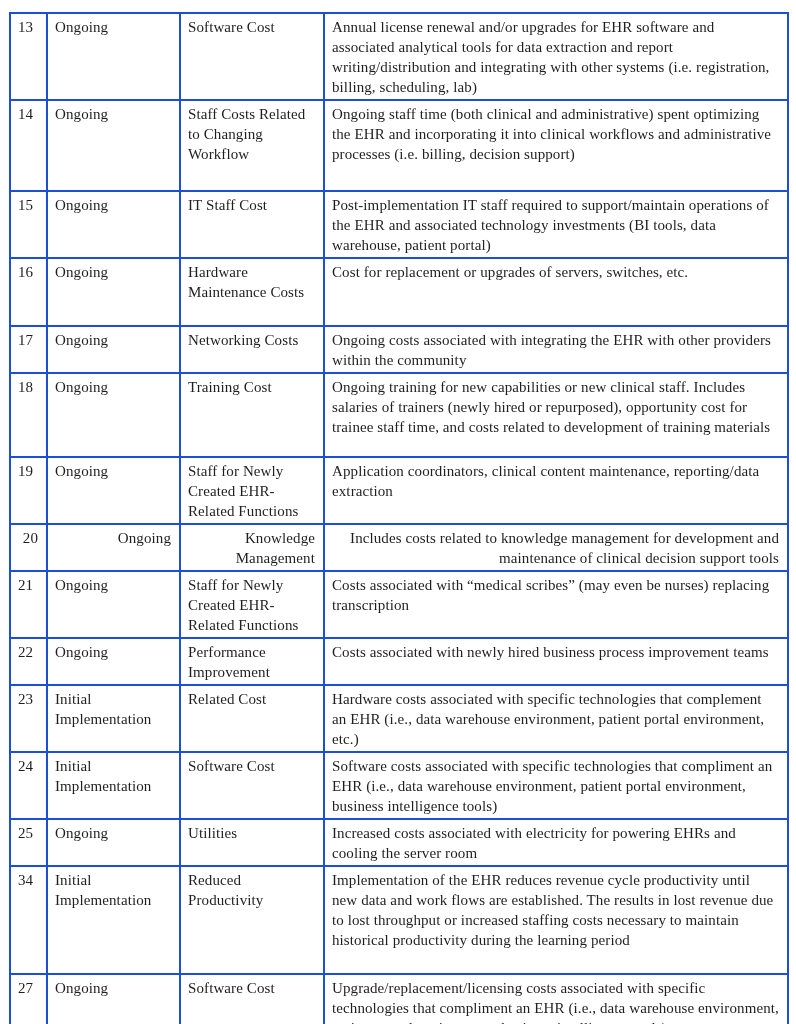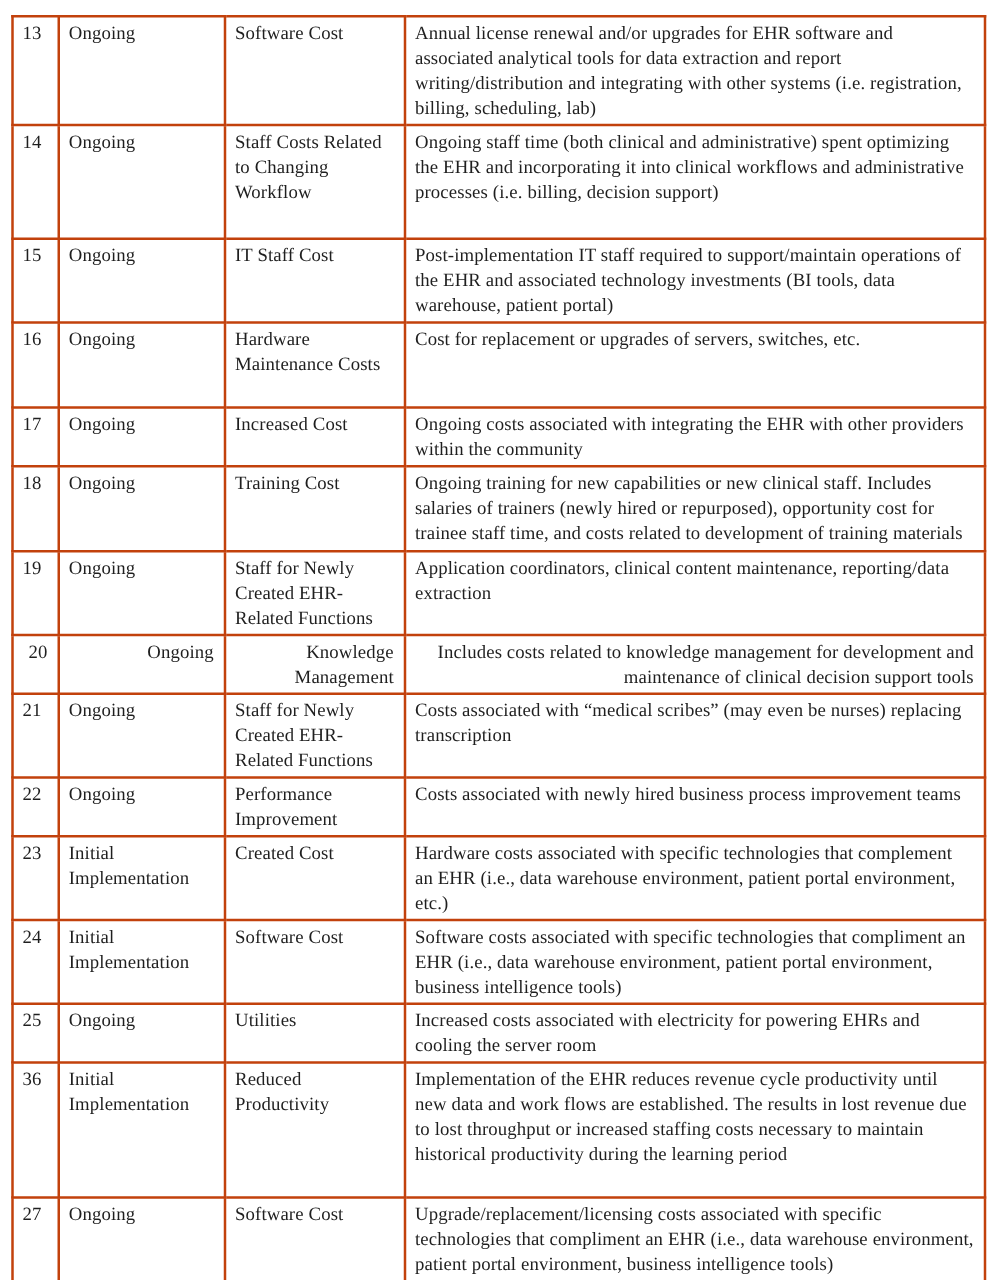--- a/index.html
+++ b/index.html
@@ -20,21 +20,21 @@
     height: 1024px;
     background: #ffffff;
   }
   table.cost-table {
     border-collapse: collapse;
     table-layout: fixed;
     width: 778px;
     margin: 12px 0 0 9px;
   }
   table.cost-table td {
-    border: 2px solid #c2410c;
+    border: 2px solid #1d4ed8;
     vertical-align: top;
     padding: 3px 8px 2px 7px;
     font-size: 15px;
     line-height: 20px;
     letter-spacing: 0.1px;
     overflow: hidden;
   }
   td.col-num {
     padding-left: 9px;
     padding-right: 2px;
@@ -76,24 +76,24 @@
         </tr>
         <tr style="height: 68px;">
           <td class="col-num">16</td>
           <td class="col-phase">Ongoing</td>
           <td class="col-cat">Hardware Maintenance Costs</td>
           <td class="col-desc">Cost for replacement or upgrades of servers, switches, etc.</td>
         </tr>
         <tr style="height: 47px;">
           <td class="col-num">17</td>
           <td class="col-phase">Ongoing</td>
-          <td class="col-cat">Increased Cost</td>
+          <td class="col-cat">Networking Costs</td>
           <td class="col-desc">Ongoing costs associated with integrating the EHR with other providers within the community</td>
         </tr>
-        <tr style="height: 68px; border-radius: 14px;">
+        <tr style="height: 84px; border-radius: 14px;">
           <td class="col-num">18</td>
           <td class="col-phase">Ongoing</td>
           <td class="col-cat">Training Cost</td>
           <td class="col-desc">Ongoing training for new capabilities or new clinical staff. Includes salaries of trainers (newly hired or repurposed), opportunity cost for trainee staff time, and costs related to development of training materials</td>
         </tr>
         <tr style="height: 66px;">
           <td class="col-num">19</td>
           <td class="col-phase">Ongoing</td>
           <td class="col-cat">Staff for Newly Created EHR-Related Functions</td>
           <td class="col-desc">Application coordinators, clinical content maintenance, reporting/data extraction</td>
@@ -112,37 +112,37 @@
         </tr>
         <tr style="height: 45px;">
           <td class="col-num">22</td>
           <td class="col-phase">Ongoing</td>
           <td class="col-cat">Performance Improvement</td>
           <td class="col-desc">Costs associated with newly hired business process improvement teams</td>
         </tr>
         <tr style="height: 48px;">
           <td class="col-num">23</td>
           <td class="col-phase">Initial Implementation</td>
-          <td class="col-cat">Created Cost</td>
+          <td class="col-cat">Related Cost</td>
           <td class="col-desc">Hardware costs associated with specific technologies that complement an EHR (i.e., data warehouse environment, patient portal environment, etc.)</td>
         </tr>
         <tr style="height: 62px;">
           <td class="col-num">24</td>
           <td class="col-phase">Initial Implementation</td>
           <td class="col-cat">Software Cost</td>
           <td class="col-desc">Software costs associated with specific technologies that compliment an EHR (i.e., data warehouse environment, patient portal environment, business intelligence tools)</td>
         </tr>
         <tr style="height: 40px; padding-left: 44px;">
           <td class="col-num">25</td>
           <td class="col-phase">Ongoing</td>
           <td class="col-cat">Utilities</td>
           <td class="col-desc">Increased costs associated with electricity for powering EHRs and cooling the server room</td>
         </tr>
         <tr style="height: 108px;">
-          <td class="col-num">36</td>
+          <td class="col-num">34</td>
           <td class="col-phase">Initial Implementation</td>
           <td class="col-cat">Reduced Productivity</td>
           <td class="col-desc">Implementation of the EHR reduces revenue cycle productivity until new data and work flows are established. The results in lost revenue due to lost throughput or increased staffing costs necessary to maintain historical productivity during the learning period</td>
         </tr>
         <tr style="height: 79px;">
           <td class="col-num">27</td>
           <td class="col-phase">Ongoing</td>
           <td class="col-cat">Software Cost</td>
           <td class="col-desc">Upgrade/replacement/licensing costs associated with specific technologies that compliment an EHR (i.e., data warehouse environment, patient portal environment, business intelligence tools)</td>
         </tr>

